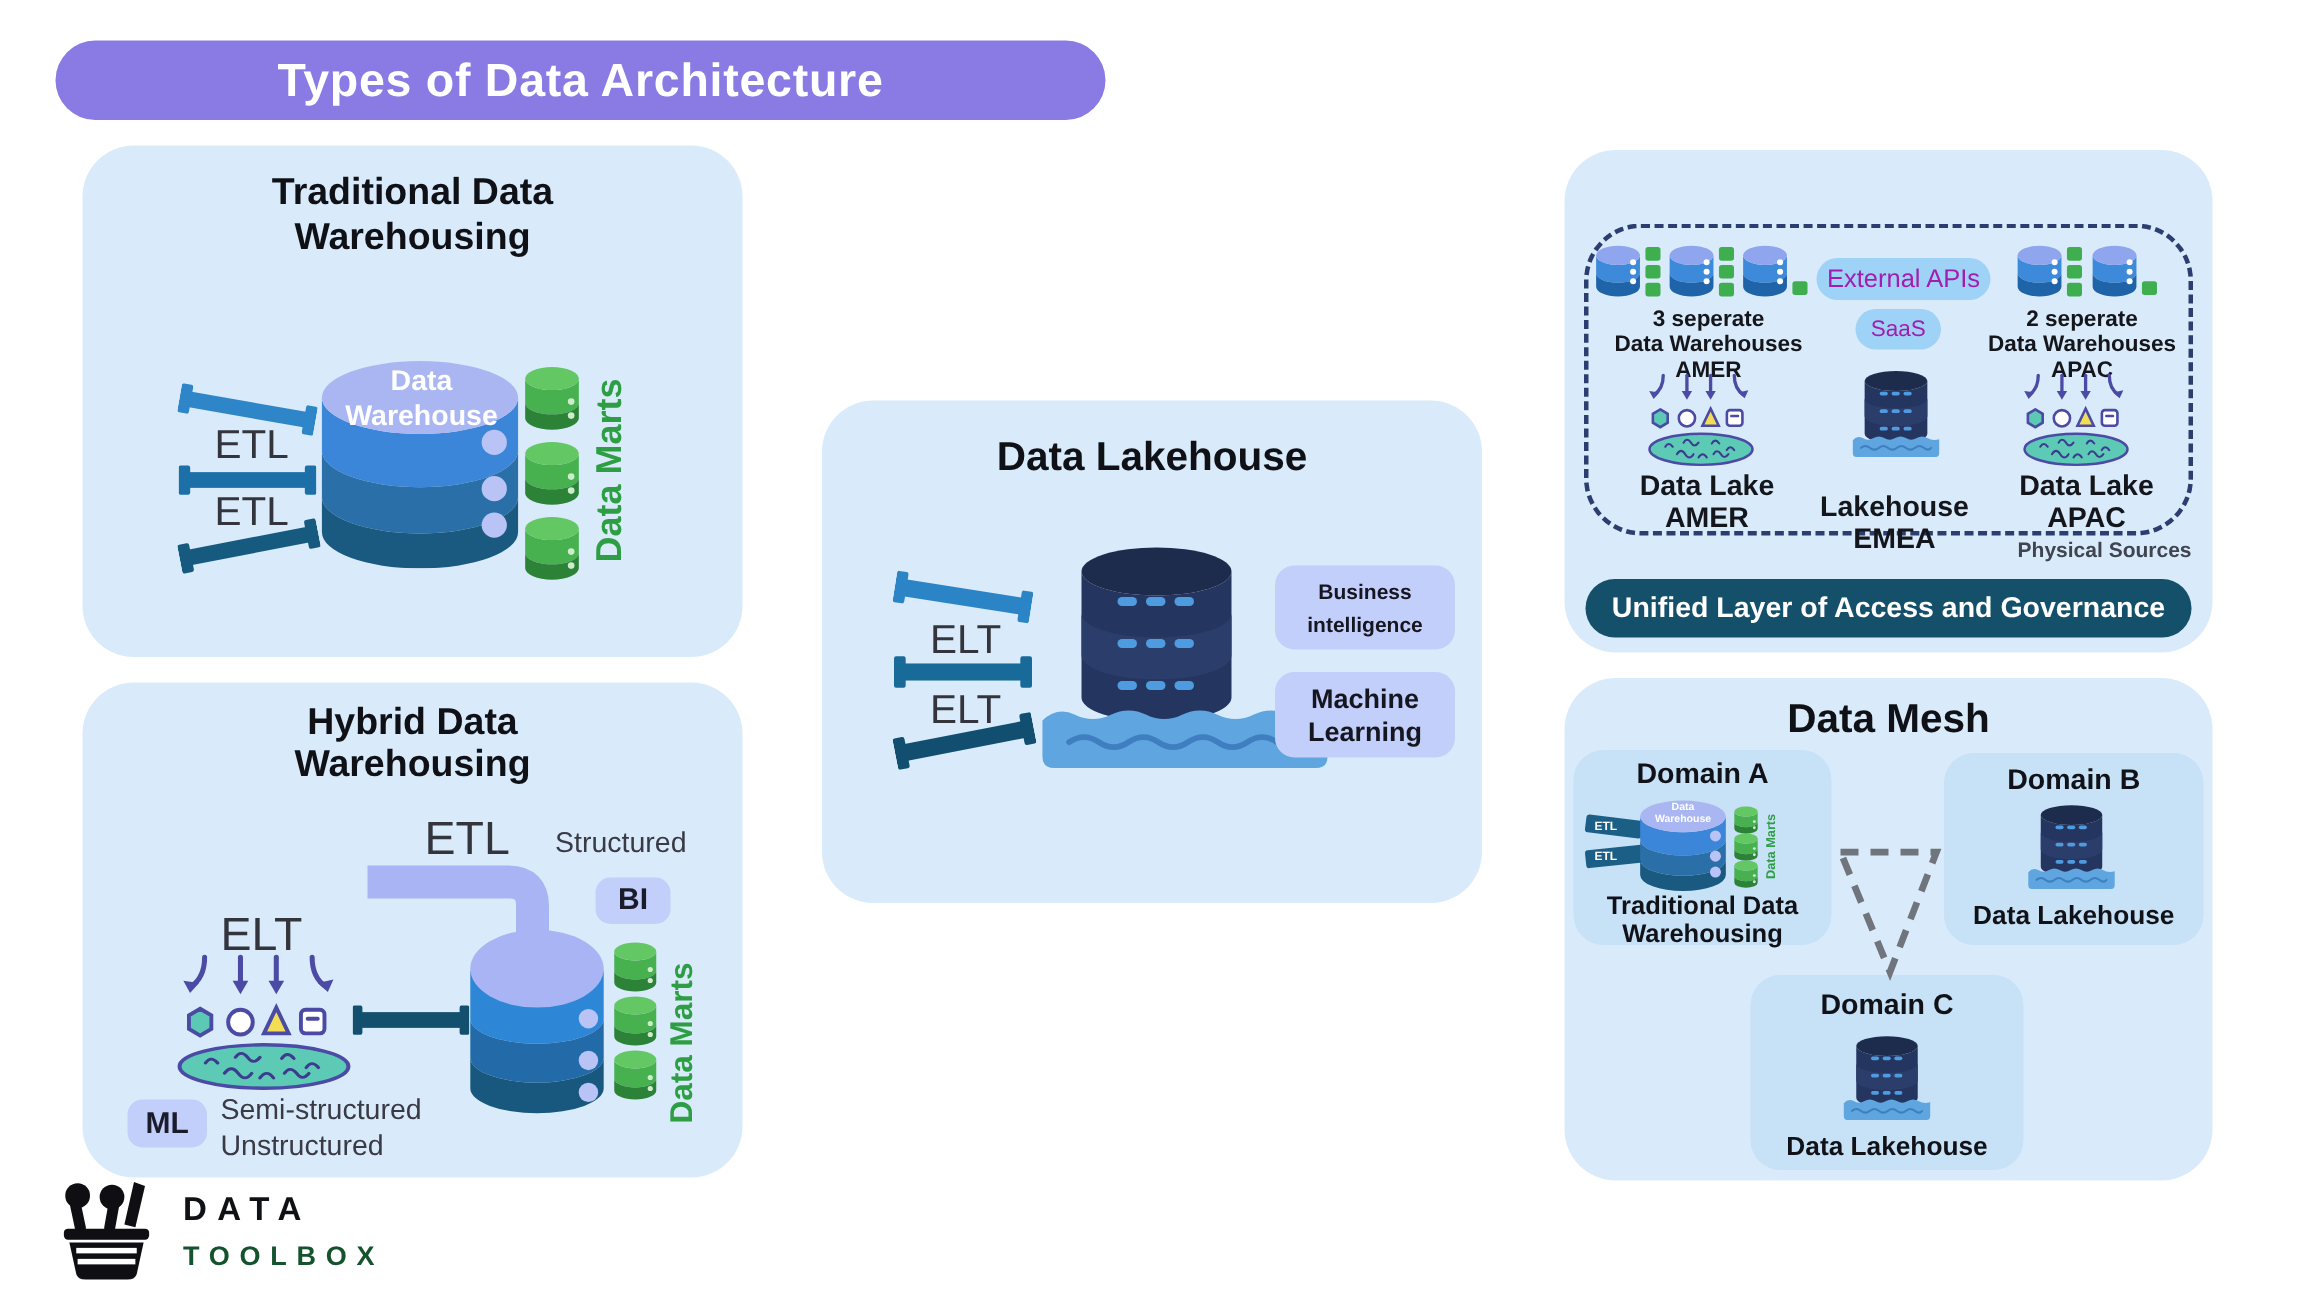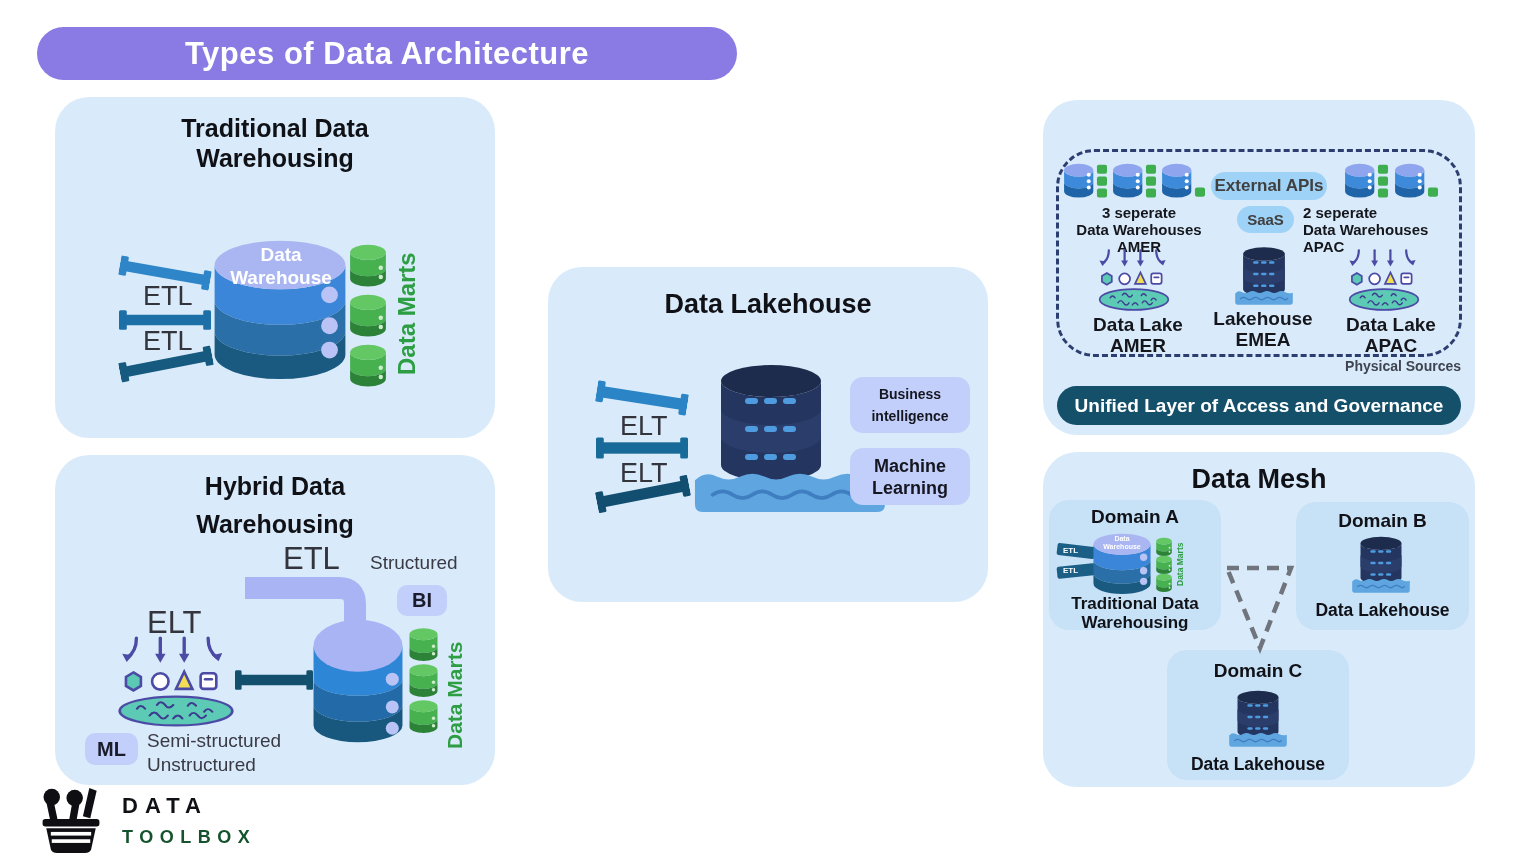--- a/index.html
+++ b/index.html
@@ -9,21 +9,21 @@
   .abs{position:absolute;}
   .pre{white-space:pre-line;}
   .panel{position:absolute;background:#d9ebfa;border-radius:34px;}
   .ptitle{position:absolute;left:0;right:0;text-align:center;font-weight:bold;color:#101116;}
   .vtext{writing-mode:vertical-rl;transform:rotate(180deg);display:flex;align-items:center;justify-content:center;}
   .badge{position:absolute;background:#c3cffb;border-radius:10px;display:flex;align-items:center;justify-content:center;
          font-weight:bold;color:#1b1c2b;}
   .bigbox{position:absolute;background:#c3cffb;border-radius:13px;display:flex;align-items:center;justify-content:center;
           font-weight:bold;color:#15161f;text-align:center;}
   .pill{position:absolute;background:#9fd2f7;border-radius:15px;display:flex;align-items:center;justify-content:center;
-        font-weight:bold;color:#404040;}
+        font-weight:normal;color:#a21caf;}
   .eltlabel{position:absolute;font-weight:500;color:#33343c;}
   .subcard{position:absolute;background:#c7e1f6;border-radius:20px;}
   .subtitle{position:absolute;left:0;right:0;text-align:center;font-weight:bold;font-size:19px;color:#111218;}
   .sublabel{position:absolute;left:0;right:0;text-align:center;font-weight:bold;color:#111218;}
   svg{display:block;}
 </style>
 </head>
 <body>
 
 <svg width="0" height="0" style="position:absolute" aria-hidden="true">
@@ -196,21 +196,21 @@
       </span>
     <span class="abs" style="left:292px;top:246px;">
       <svg width="42" height="46" viewBox="0 0 48 54">
           <use href="#sym-mart"></use>
         </svg>
       </span>
     <div class="abs vtext" style="left:338px;top:152px;height:130px;color:#2e9e44;font-weight:bold;font-size:24px;">Data Marts</div>
   </section>
 
   <section class="panel" style="left:55px;top:455px;width:440px;height:330px;">
-    <div class="ptitle pre" style="top:12px;font-size:25px;line-height:38px;">Hybrid Data
+    <div class="ptitle pre" style="top:12px;font-size:25px;line-height:28px;">Hybrid Data
 Warehousing</div>
 
     <div class="abs eltlabel" style="left:228px;top:86px;font-size:31px;">ETL</div>
     <div class="abs" style="left:315px;top:97px;font-size:19px;font-weight:500;color:#3a3a45;">Structured</div>
     <div class="badge" style="left:342px;top:130px;width:50px;height:31px;font-size:20px;">BI</div>
 
     <span class="abs" style="left:180px;top:213px;color:#12506e;">
       <svg width="78" height="24" viewBox="0 0 130 32" preserveAspectRatio="none">
           <use href="#sym-pipe"></use>
         </svg>
@@ -329,21 +329,21 @@
     <span class="abs" style="left:300px;top:62px;">
       <svg width="48" height="42" viewBox="0 0 52 46">
           <use href="#sym-db3"></use>
         </svg>
       </span>
     <span class="abs" style="left:350px;top:62px;">
       <svg width="48" height="42" viewBox="0 0 52 46">
           <use href="#sym-db1"></use>
         </svg>
       </span>
-    <div class="abs pre" style="left:260px;top:104px;width:170px;text-align:left;font-weight:bold;font-size:15px;line-height:17px;">2 seperate
+    <div class="abs pre" style="left:260px;top:104px;width:170px;text-align:center;font-weight:bold;font-size:15px;line-height:17px;">2 seperate
 Data Warehouses
 APAC</div>
 
     <span class="abs" style="left:53px;top:148px;">
       <svg width="74" height="40" viewBox="0 0 150 80">
           <use href="#sym-flow"></use>
         </svg>
       </span>
     <span class="abs" style="left:55px;top:188px;">
       <svg width="72" height="23" viewBox="0 0 130 42" preserveAspectRatio="none">
@@ -356,21 +356,21 @@
     <span class="abs" style="left:198px;top:146px;">
       <svg width="46" height="52" viewBox="0 0 110 122">
           <use href="#sym-navcyl"></use>
         </svg>
       </span>
     <span class="abs" style="left:191px;top:188px;">
       <svg width="60" height="17" viewBox="0 0 200 50" preserveAspectRatio="none">
           <use href="#sym-water"></use>
         </svg>
       </span>
-    <div class="abs pre" style="left:150px;top:208px;width:140px;text-align:center;font-weight:bold;font-size:19px;line-height:21px;">Lakehouse
+    <div class="abs pre" style="left:150px;top:228px;width:140px;text-align:center;font-weight:bold;font-size:19px;line-height:21px;">Lakehouse
 EMEA</div>
 
     <span class="abs" style="left:303px;top:148px;">
       <svg width="74" height="40" viewBox="0 0 150 80">
           <use href="#sym-flow"></use>
         </svg>
       </span>
     <span class="abs" style="left:305px;top:188px;">
       <svg width="72" height="23" viewBox="0 0 130 42" preserveAspectRatio="none">
           <use href="#sym-lake"></use>

